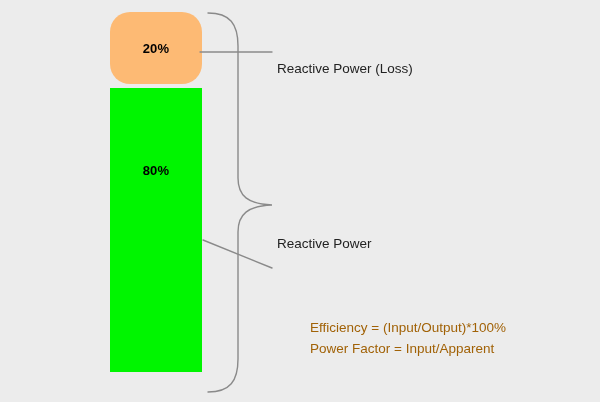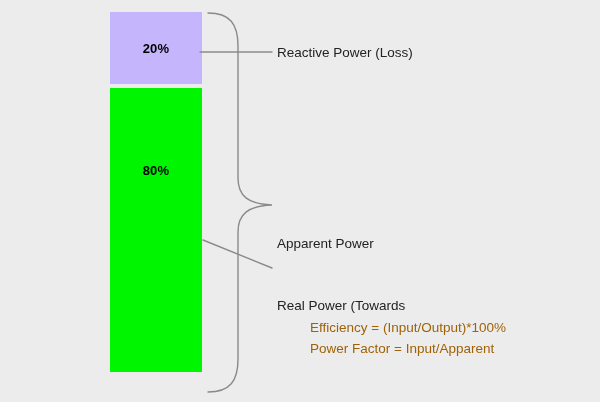--- a/index.html
+++ b/index.html
@@ -30,21 +30,22 @@
     position: absolute;
     left: 0;
     width: 92px;
     display: flex;
     align-items: center;
     justify-content: center;
   }
   .bar-reactive {
     top: 0;
     height: 72px;
-    background: #c4b5fd;
+    background: #fdba74;
+    border-radius: 20px;
   }
   .bar-real {
     top: 76px;
     height: 284px;
     background: #00f500;
   }
   .seg-label {
     font-size: 13px;
     font-weight: bold;
     color: #000000;
@@ -64,21 +65,21 @@
   }
   .label-txt {
     position: absolute;
     font-size: 13.5px;
     color: #222222;
     line-height: 19px;
     white-space: pre;
   }
   #label-reactive {
     left: 277px;
-    top: 43px;
+    top: 59px;
   }
   #label-apparent {
     left: 277px;
     top: 196px;
   }
   #label-real {
     left: 277px;
     top: 258px;
   }
   .formula-block {
@@ -118,25 +119,24 @@
              C 238 381, 230 392, 208 392" fill="none" stroke="#8a8a8a" stroke-width="1.4" stroke-linecap="round"></path>
 
     <line x1="200" y1="52" x2="272" y2="52" stroke="#8a8a8a" stroke-width="1.4" stroke-linecap="round"></line>
 
     <line x1="203" y1="240" x2="272" y2="268" stroke="#8a8a8a" stroke-width="1.4" stroke-linecap="round"></line>
   </svg>
 
   <div class="label-txt" id="label-reactive">Reactive Power (Loss)</div>
 
   <div class="label-txt" id="label-apparent">
-    <div>Apparent Power</div>
+    <div>Reactive Power</div>
   </div>
 
   <div class="label-txt" id="label-real">
-    <div>Real Power (Towards</div>
   </div>
 
   <div class="formula-block">
     <div class="formula-line">Efficiency = (Input/Output)*100%</div>
     <div class="formula-line">Power Factor = Input/Apparent</div>
   </div>
 
 </div>
 
 </body></html>

